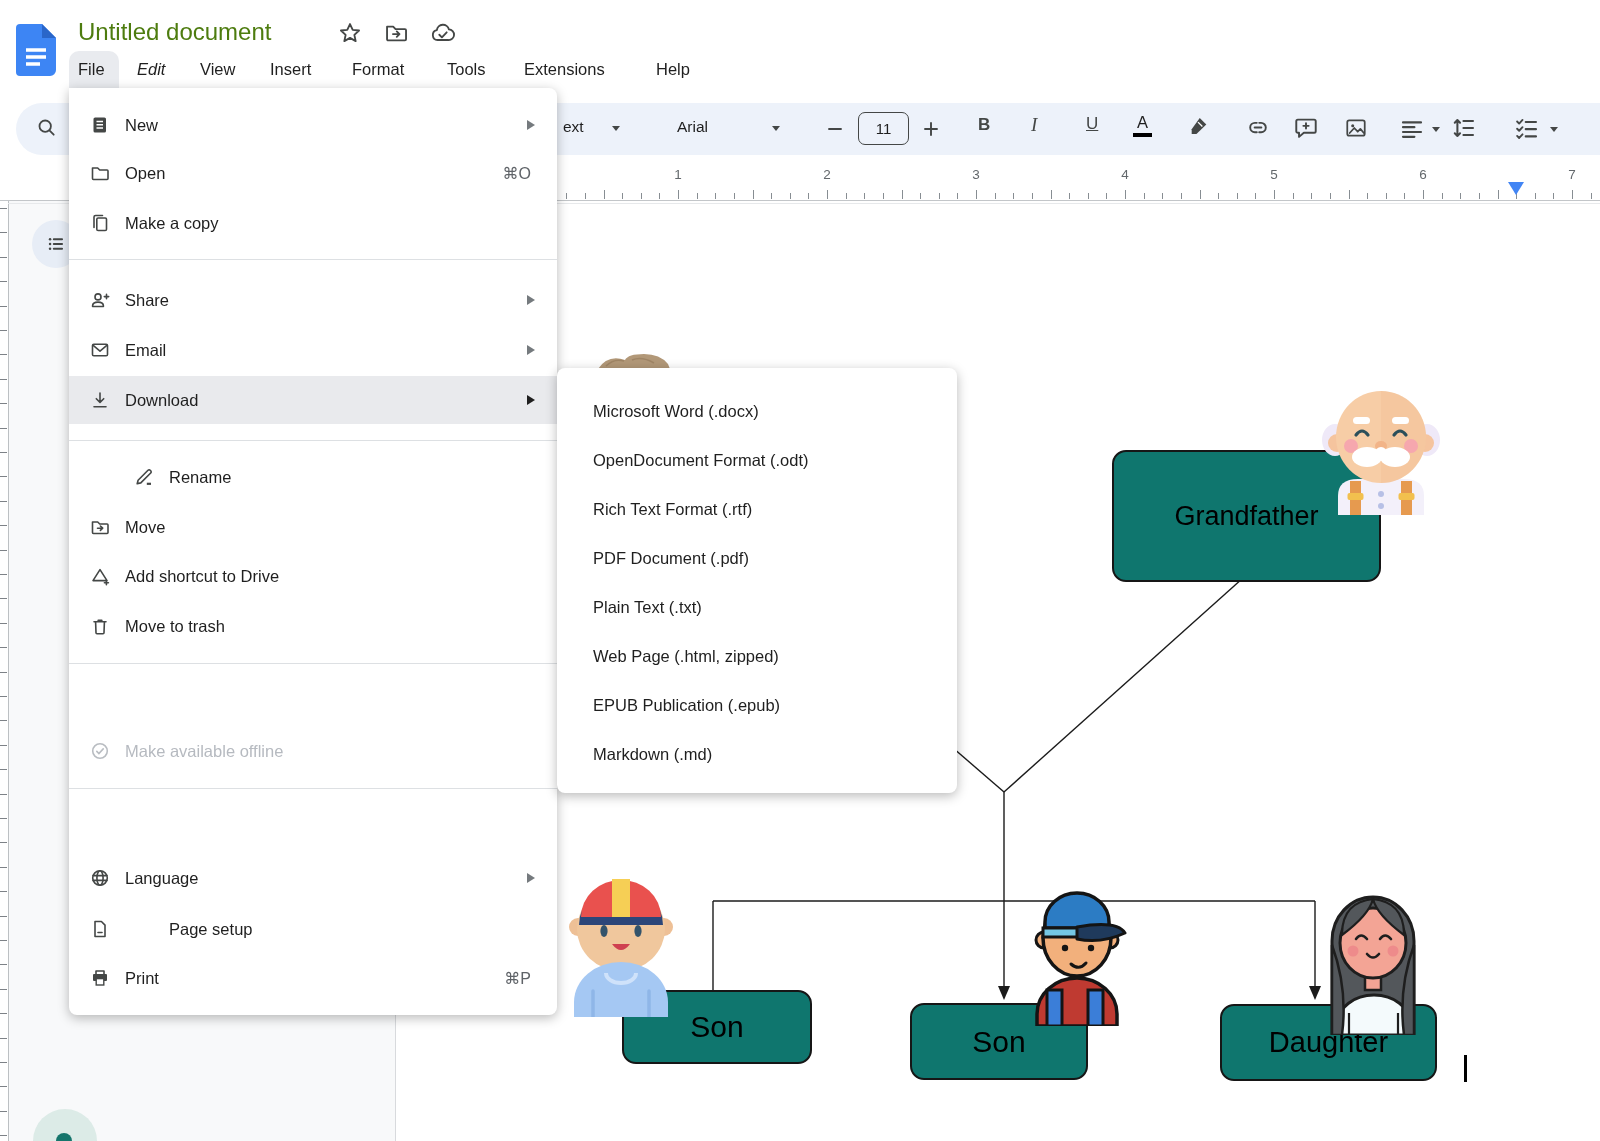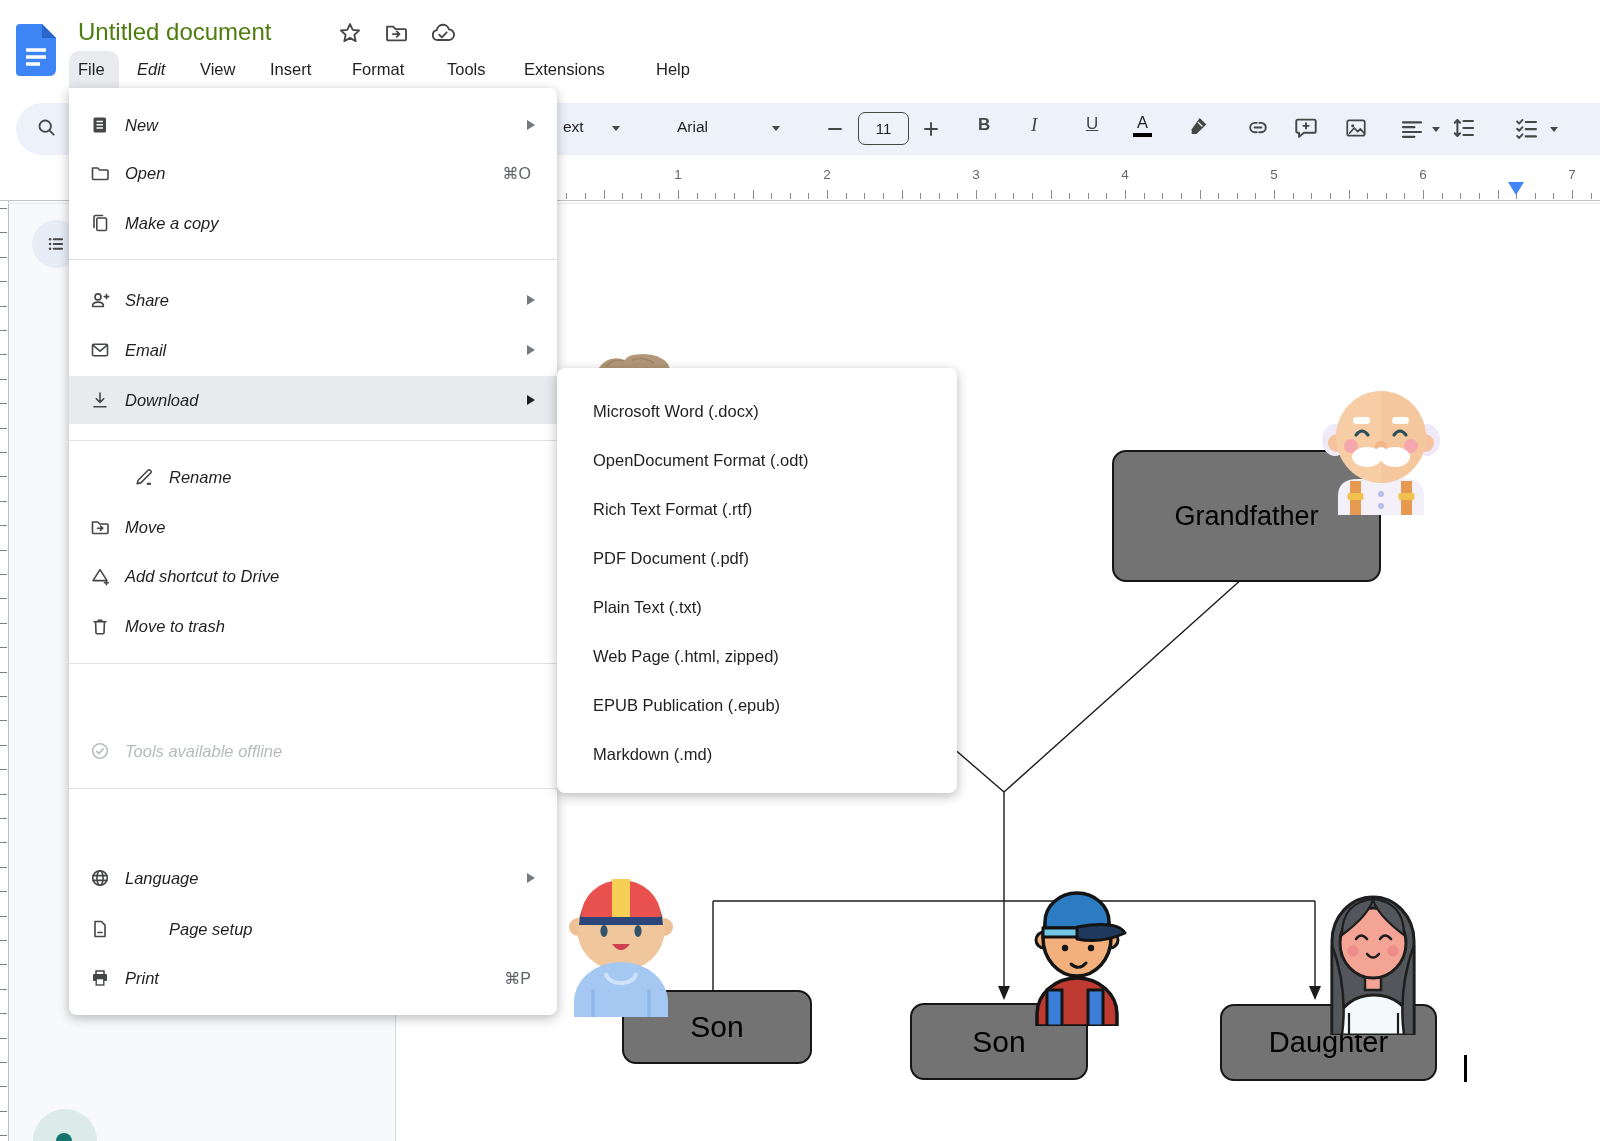--- a/index.html
+++ b/index.html
@@ -30,33 +30,33 @@
   
   #canvas{left:8px;top:201px;right:0;bottom:0;background:#f8f9fa;z-index:1;}
   #page{position:absolute;left:387px;top:0;right:0;bottom:0;background:#fff;border-left:1px solid #d8dadd;}
   #vruler{left:0;top:201px;width:8px;bottom:0;background:#fff;border-right:1px solid #bcc0c3;z-index:2;}
   .vtick{position:absolute;left:0;width:7px;height:1px;background:#7d8287;}
   #outline-btn{left:32px;top:220px;width:48px;height:48px;border-radius:50%;background:#e7edf6;z-index:5;display:flex;align-items:center;justify-content:center;}
   #gem-outer{left:33px;top:1109px;width:64px;height:64px;border-radius:50%;background:#dcebe7;z-index:5;}
   #gem-inner{left:56px;top:1133px;width:16px;height:16px;border-radius:50%;background:#15756c;z-index:6;}
   
   #tree-lines{left:0;top:0;z-index:12;pointer-events:none;}
-  .node{position:absolute;z-index:14;background:#737373;border:2px solid #161616;border-radius:14px;
+  .node{position:absolute;z-index:14;background:#0f766e;border:2px solid #161616;border-radius:14px;
         display:flex;align-items:center;justify-content:center;color:#000;}
   .figure{position:absolute;z-index:16;}
   #text-caret{left:1464px;top:1055px;width:2.5px;height:27px;background:#000;z-index:16;}
   
   #file-menu{left:69px;top:88px;width:488px;height:927px;background:#fff;border-radius:0 8px 8px 8px;
              box-shadow:0 3px 12px rgba(0,0,0,.28);z-index:60;}
   #dl-submenu{left:557px;top:368px;width:400px;height:425px;background:#fff;border-radius:8px;
               box-shadow:0 3px 12px rgba(0,0,0,.28);z-index:62;}
   .mrow{position:absolute;left:0;right:0;height:48px;display:flex;align-items:center;cursor:default;}
   .mrow.hl{background:#e9eaed;}
   .mi{position:absolute;left:21px;width:20px;height:20px;}
-  .ml{margin-left:56px;font-size:16.5px;color:#1f1f1f;font-style:italic;}
+  .ml{margin-left:56px;font-size:16.5px;color:#1f1f1f;}
   .mrow.dis .ml{color:#b6bac0;}
   .sc{position:absolute;right:26px;font-size:16px;color:#5f6368;}
   .sub{position:absolute;right:22px;width:0;height:0;border-top:5.5px solid transparent;border-bottom:5.5px solid transparent;border-left:8px solid #757a7e;}
   .sub.dark{border-left-color:#1f1f1f;}
   .msep{position:absolute;left:0;right:0;height:1px;background:#dde0e3;}
   .srow{position:absolute;left:0;right:0;height:49px;display:flex;align-items:center;cursor:default;}
   .sl{margin-left:36px;font-size:16.5px;color:#1f1f1f;}
   #hair-tuft{left:598px;top:352px;z-index:16;}
   .ic-stroke{stroke:#444746;stroke-width:1.6;fill:none;stroke-linecap:round;stroke-linejoin:round;}
 </style>
@@ -471,21 +471,21 @@
   </div>
 
   <div class="msep" style="top:575px;"></div>
 
 
   <div class="mrow dis" style="top:639px;">
     <svg class="mi" viewBox="0 0 20 20">
       <circle cx="10" cy="10" r="7.3" stroke="#b9bdc2" stroke-width="1.6" fill="none"></circle>
       <path d="M6.8 10.4l2.1 2.1 4.3-4.6" stroke="#b9bdc2" stroke-width="1.6" fill="none" stroke-linecap="round"></path>
     </svg>
-    <span class="ml">Tools available offline</span>
+    <span class="ml">Make available offline</span>
   </div>
 
   <div class="msep" style="top:700px;"></div>
 
 
   <div class="mrow" style="top:766px;">
     <svg class="mi" viewBox="0 0 20 20">
       <circle cx="10" cy="10" r="7.3" class="ic-stroke"></circle>
       <ellipse cx="10" cy="10" rx="3.1" ry="7.3" class="ic-stroke"></ellipse>
       <path d="M3.1 7.6h13.8M3.1 12.4h13.8" class="ic-stroke"></path>

